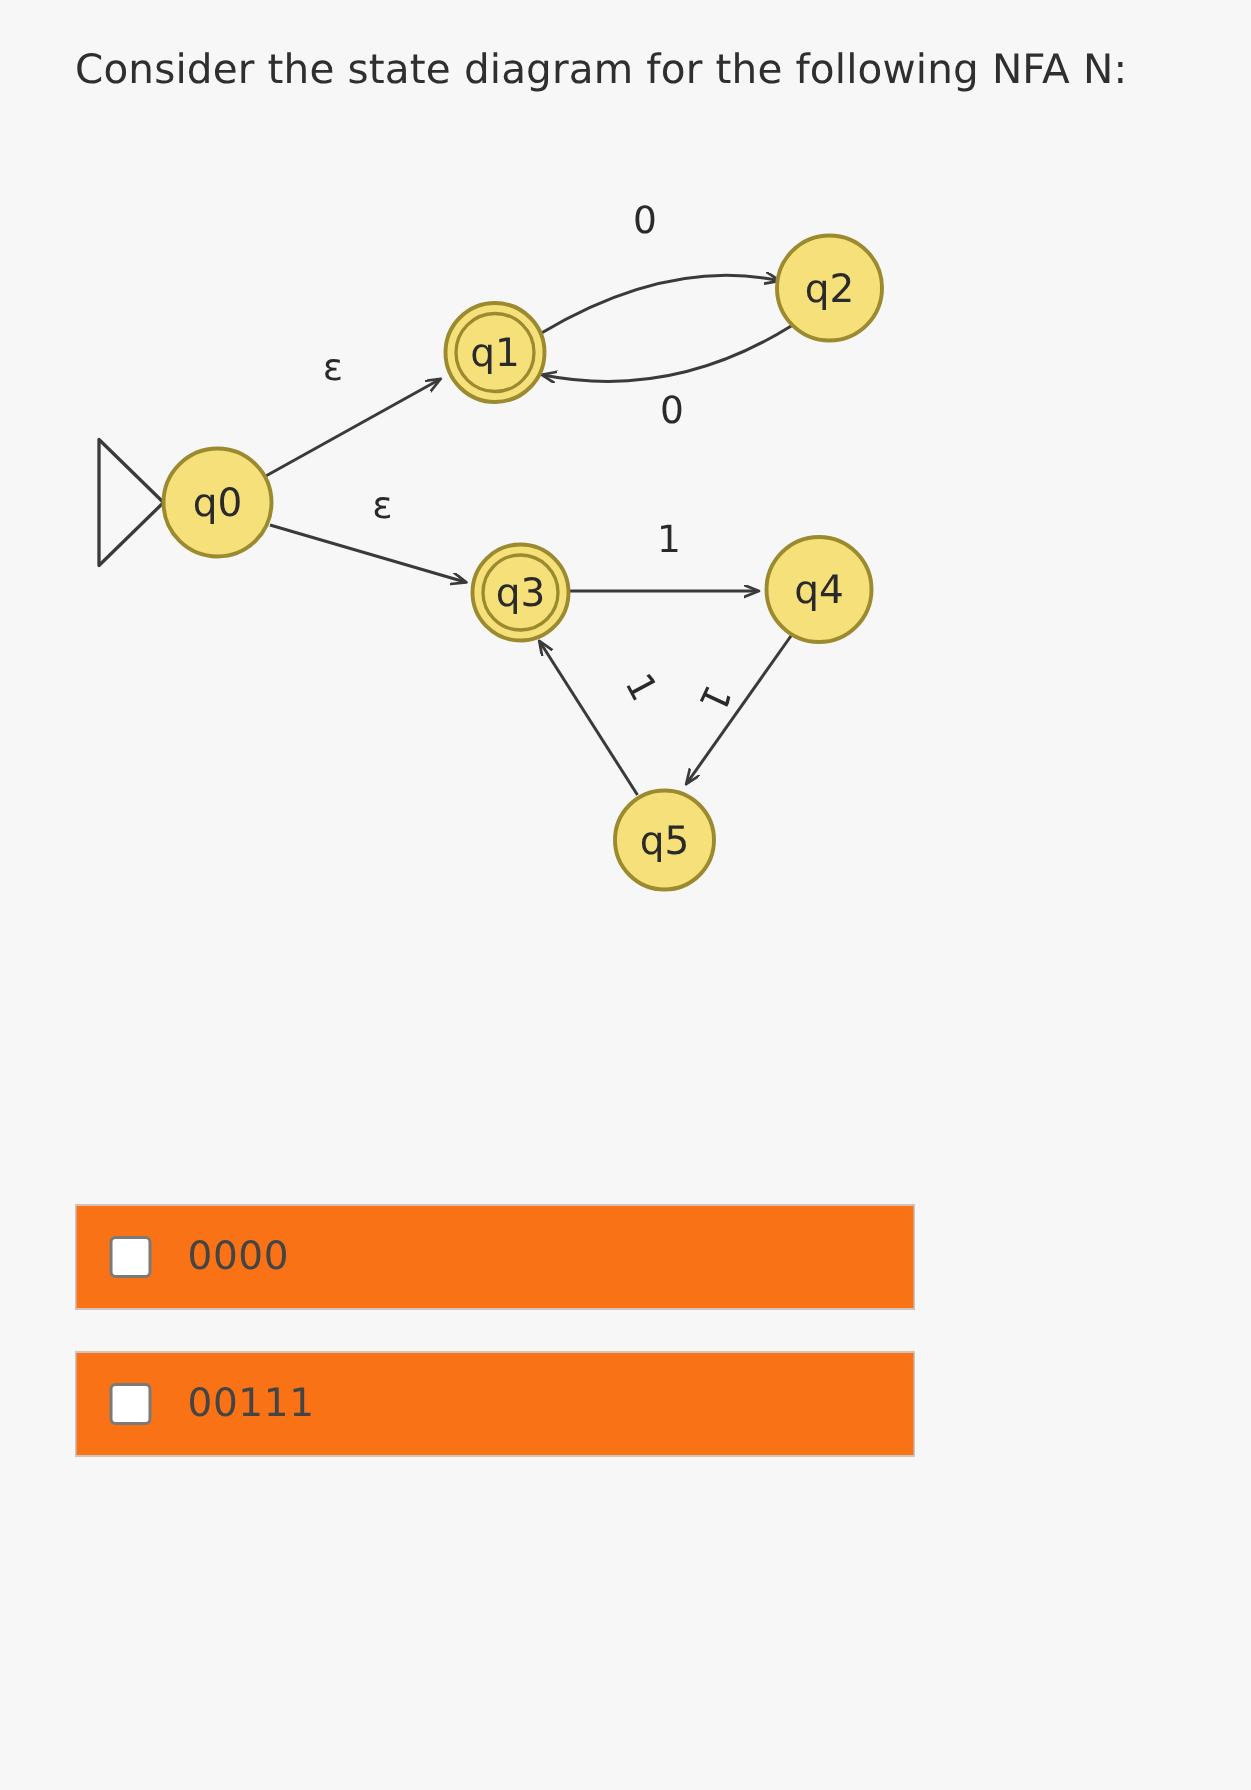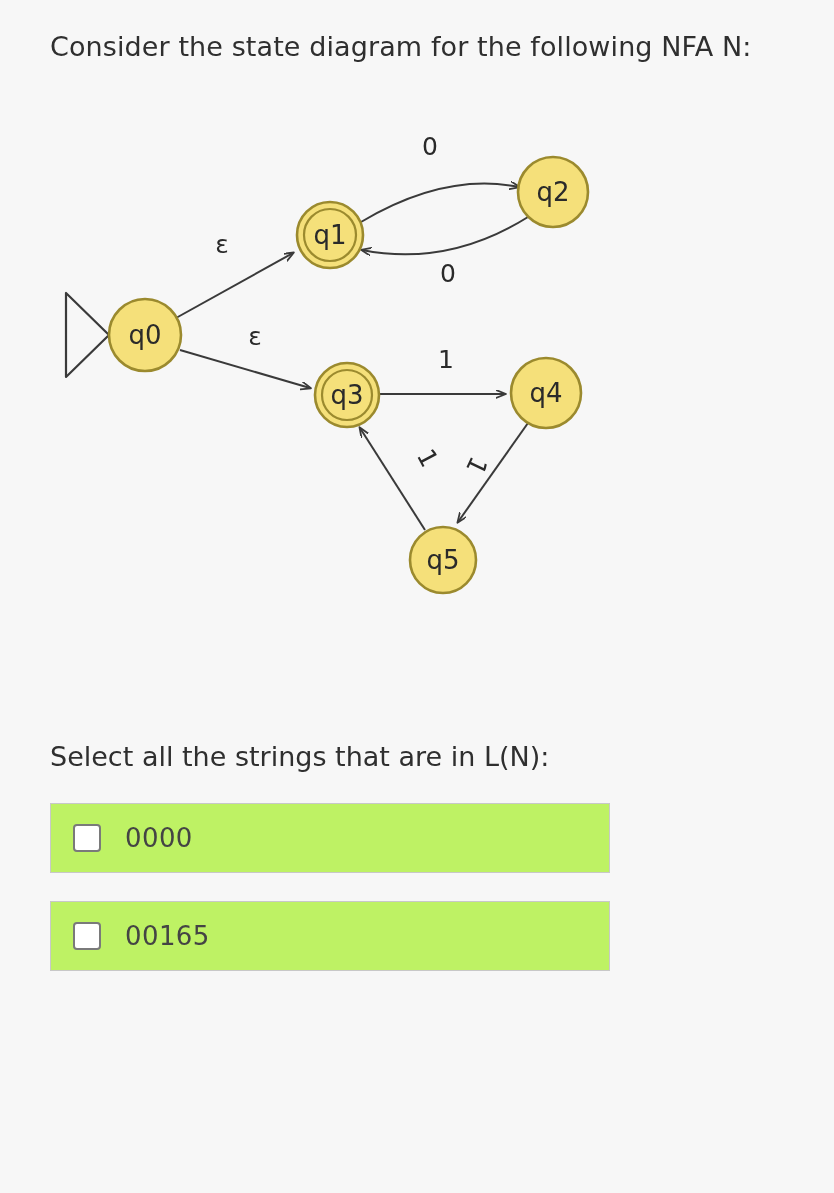--- a/index.html
+++ b/index.html
@@ -68,21 +68,21 @@
     left: 50px;
     top: 803px;
     width: 560px;
   }
   .option-row {
     display: flex;
     align-items: center;
     box-sizing: border-box;
     width: 560px;
     height: 70px;
-    background: #bef264;
+    background: #f97316;
     border: 1px solid #c8c8c8;
     margin-bottom: 28px;
     padding-left: 22px;
   }
   .option-checkbox {
     flex: 0 0 auto;
     width: 28px;
     height: 28px;
     box-sizing: border-box;
     border: 2px solid #7a7a7a;
@@ -162,31 +162,30 @@
       <text class="edge-label" x="172" y="143" text-anchor="middle">ε</text>
       <text class="edge-label" x="205" y="235" text-anchor="middle">ε</text>
       <text class="edge-label" x="380" y="45" text-anchor="middle">0</text>
       <text class="edge-label" x="398" y="172" text-anchor="middle">0</text>
       <text class="edge-label" x="396" y="258" text-anchor="middle">1</text>
       <text class="edge-label" x="419" y="352" text-anchor="middle" transform="rotate(115 419 352)">1</text>
       <text class="edge-label" x="370" y="352" text-anchor="middle" transform="rotate(62 370 352)">1</text>
     </svg>
   </div>
 
-  <div class="question-heading">Select all the strings that are in L(N):</div>
 
   <div class="options-list">
 
     <div class="option-row">
       <div class="option-checkbox"></div>
       <div class="option-text">0000</div>
     </div>
 
 
     <div class="option-row">
       <div class="option-checkbox"></div>
-      <div class="option-text">00165</div>
+      <div class="option-text">00111</div>
     </div>
 
 
   </div>
 
 </div>
 
 </body></html>

